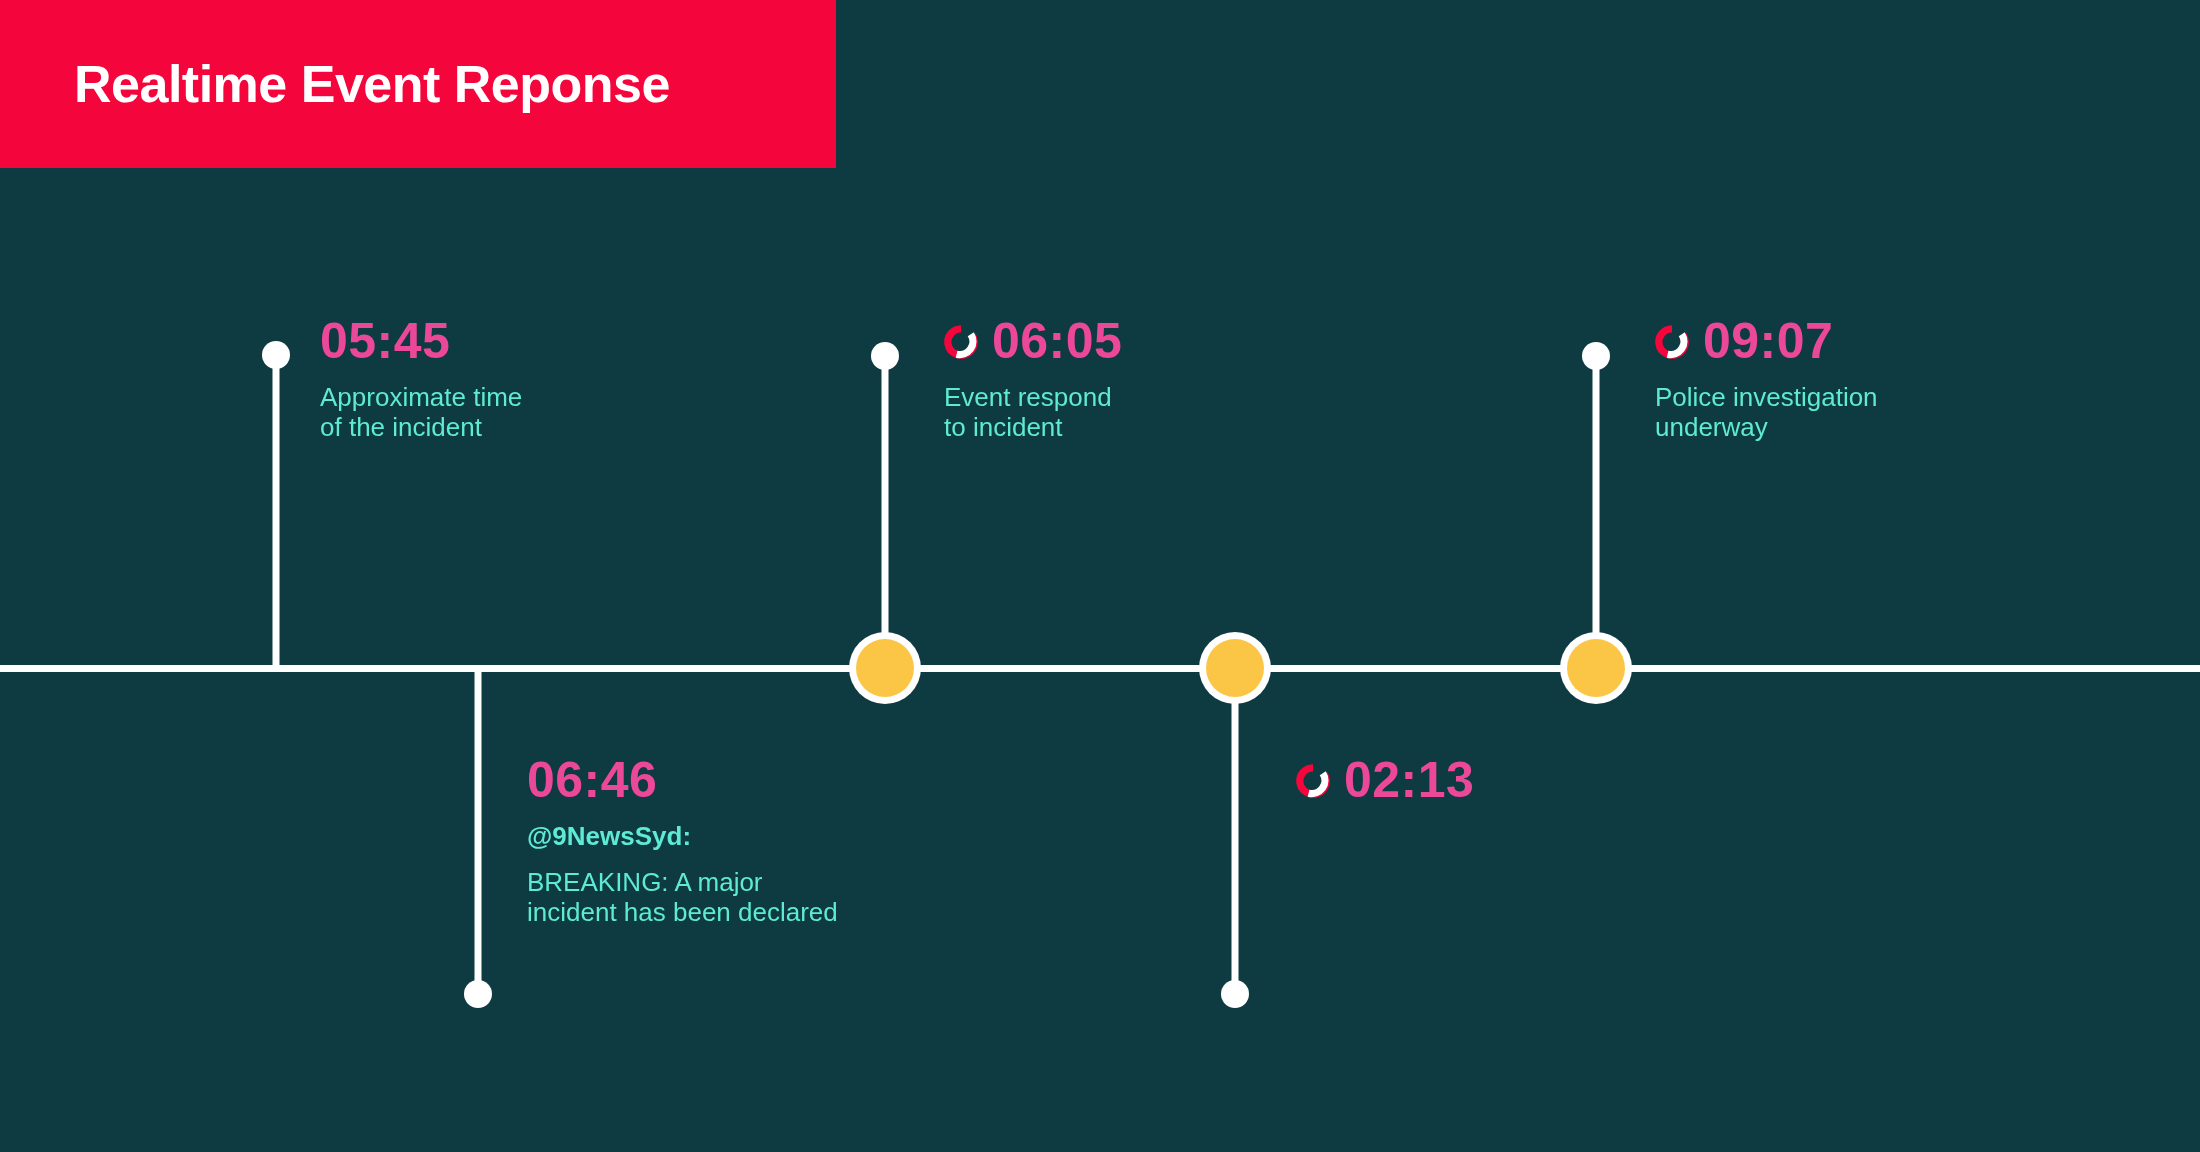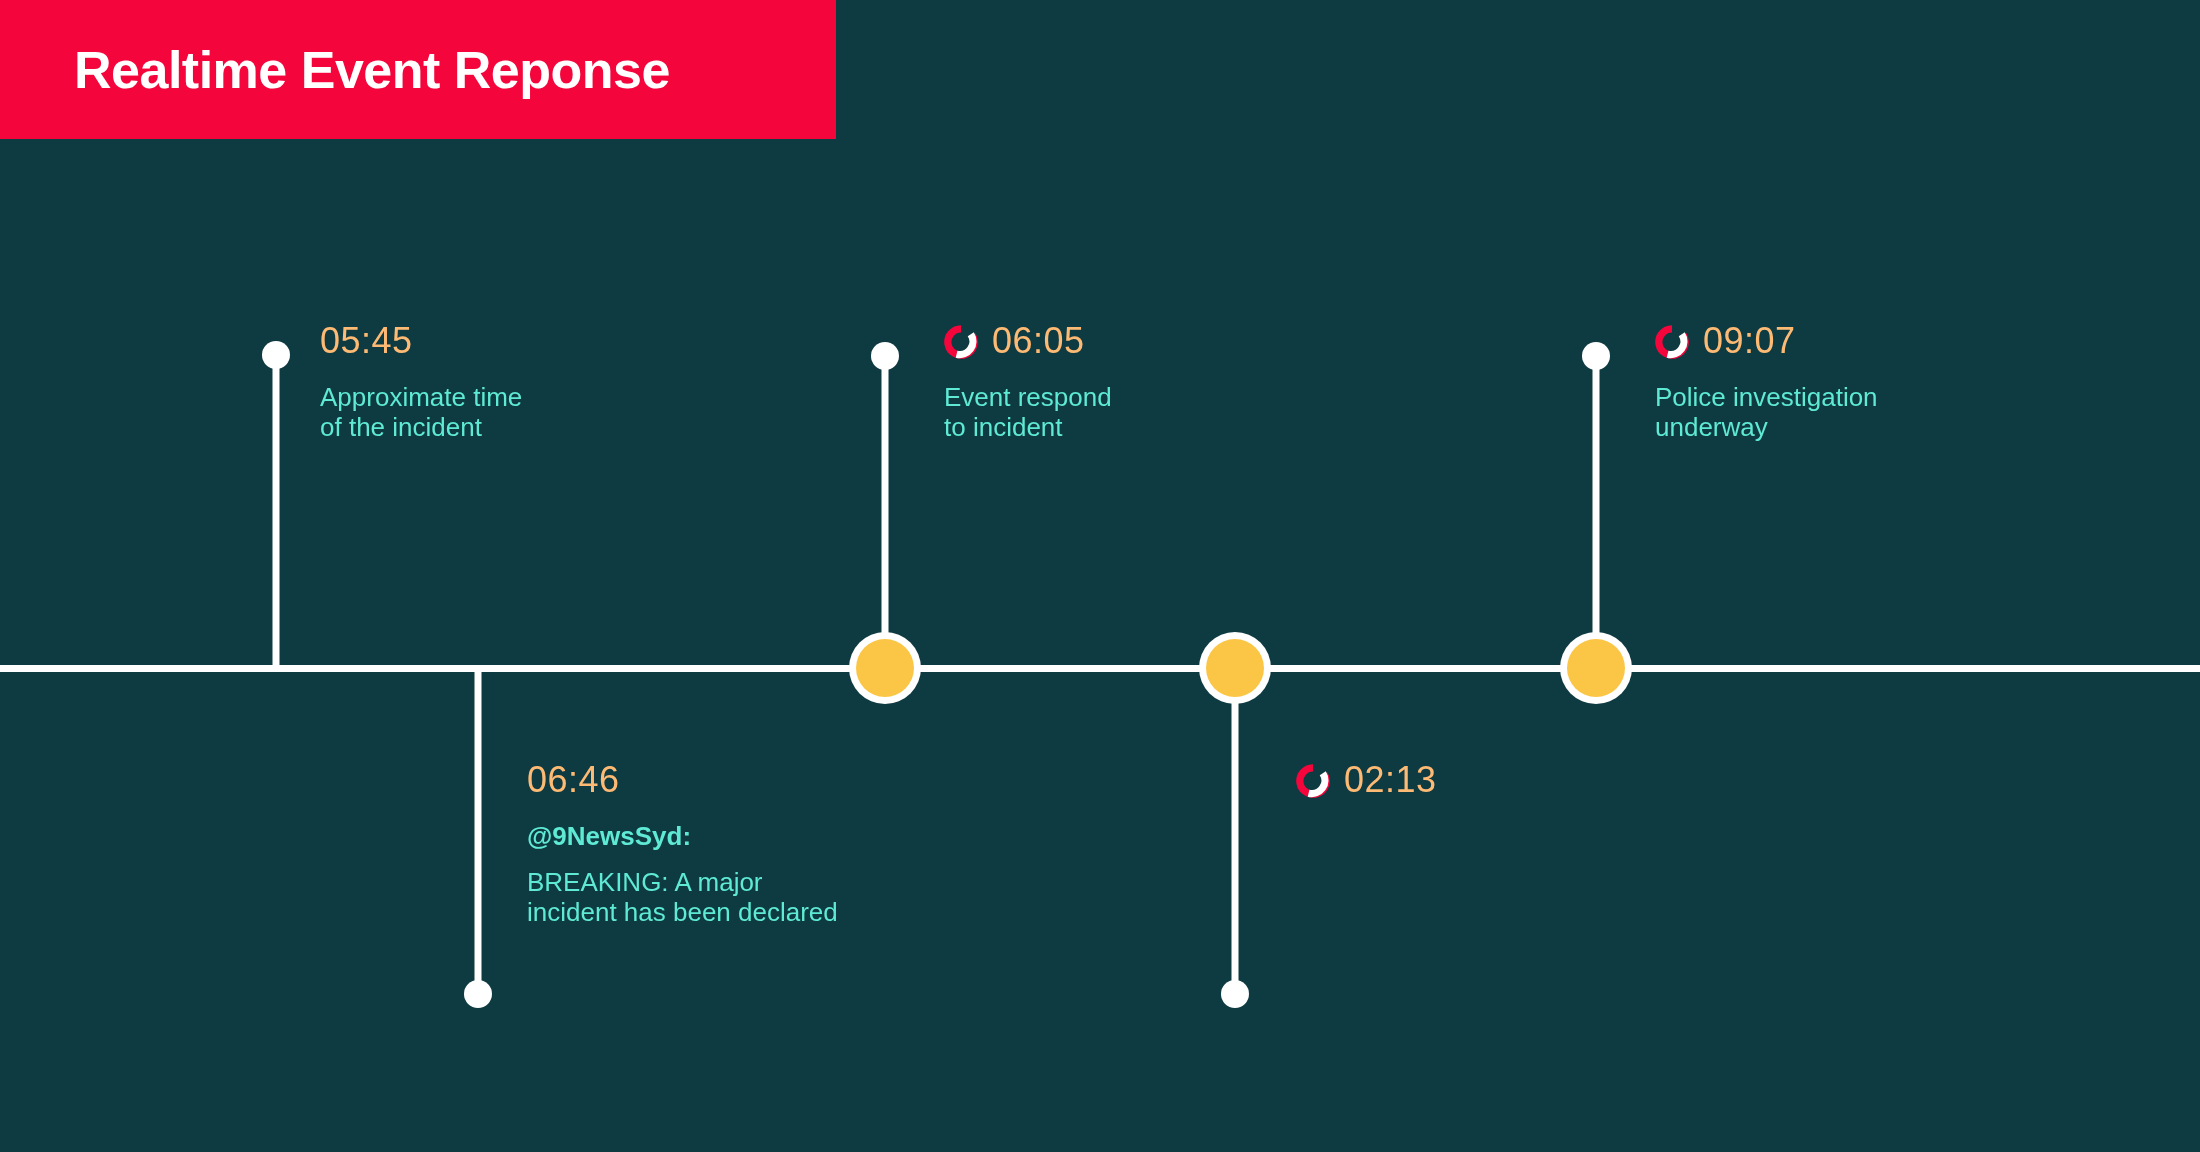--- a/index.html
+++ b/index.html
@@ -20,21 +20,21 @@
     background: #0e3a41;
     overflow: hidden;
   }
 
   
   .title-banner {
     position: absolute;
     left: 0;
     top: 0;
     width: 836px;
-    height: 139px;
+    height: 168px;
     background: #f4063c;
     display: flex;
     align-items: center;
   }
   .title-text {
     color: #ffffff;
     font-size: 52px;
     font-weight: bold;
     letter-spacing: -0.5px;
     margin-left: 74px;
@@ -98,23 +98,23 @@
     z-index: 5;
   }
   .event-head {
     display: flex;
     align-items: center;
     gap: 14px;
     margin-bottom: 18px;
     height: 46px;
   }
   .event-time {
-    color: #fdba74;
-    font-size: 36px;
-    font-weight: normal;
+    color: #ec4899;
+    font-size: 50px;
+    font-weight: bold;
     line-height: 1;
     letter-spacing: 0.5px;
   }
   .event-body {
     color: #5eead4;
     font-size: 26px;
     line-height: 1.16;
     font-weight: normal;
   }
   .event-body .handle {

